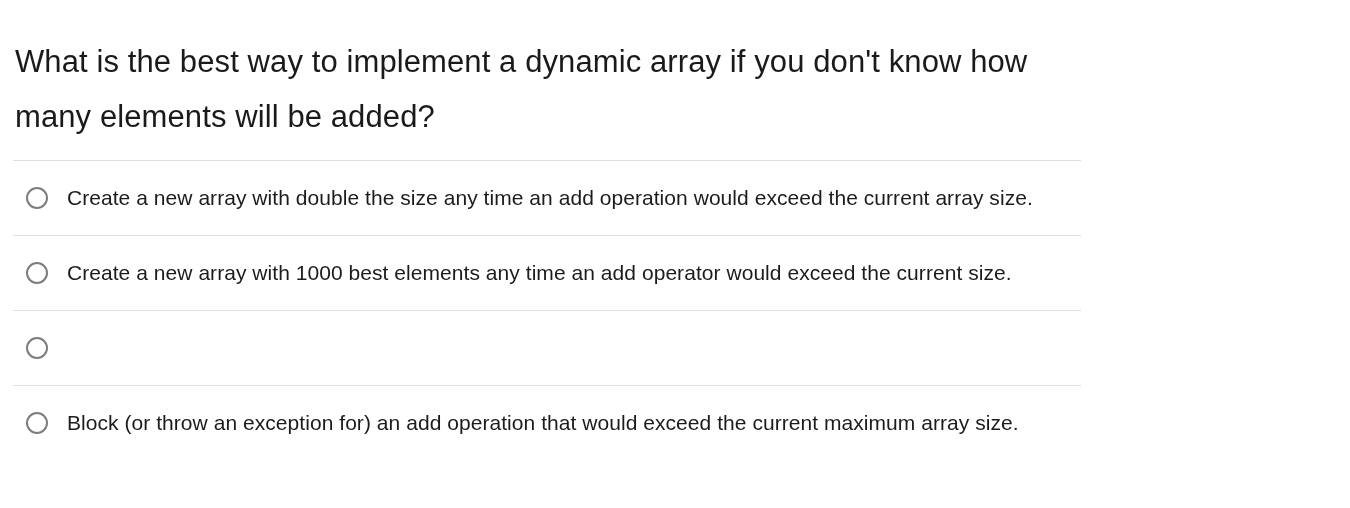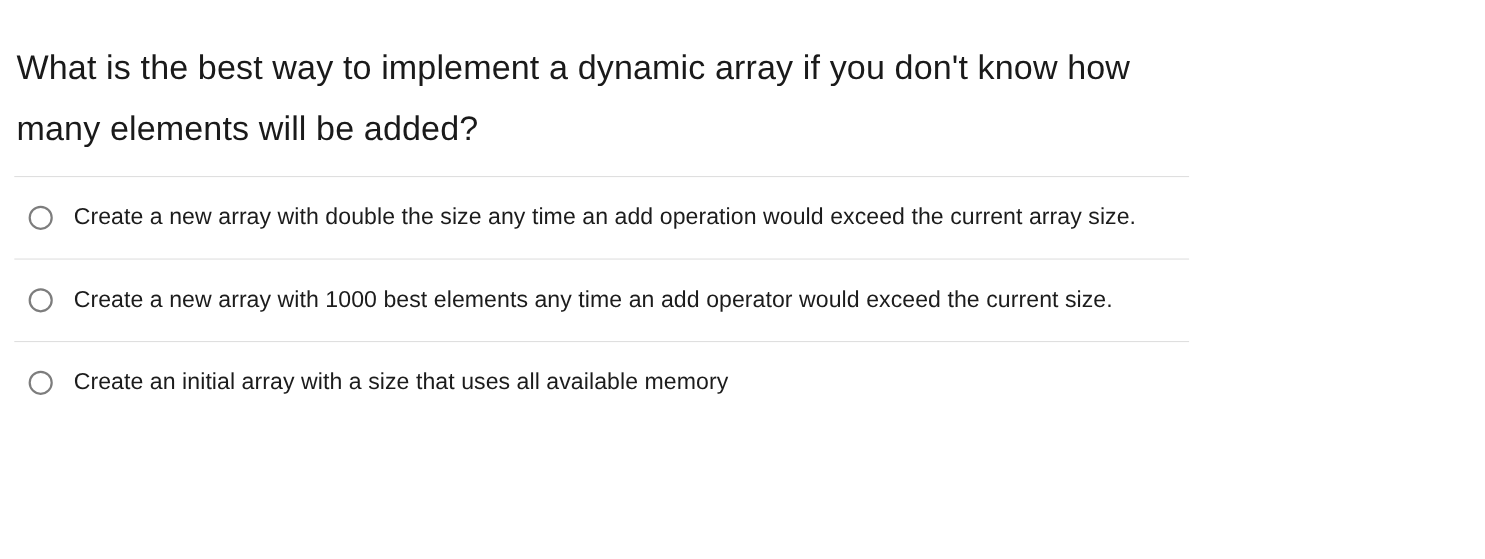--- a/index.html
+++ b/index.html
@@ -89,18 +89,21 @@
       <span class="option-label">Create a new array with double the size any time an add operation would exceed the current array size.</span>
     </div>
 
     <div class="option-row">
       <span class="radio-outer"></span>
       <span class="option-label">Create a new array with 1000 best elements any time an add operator would exceed the current size.</span>
     </div>
 
     <div class="option-row">
       <span class="radio-outer"></span>
-      <span class="option-label">Create an initial array with a size that uses all available memory</span>
     </div>
 
+    <div class="option-row">
+      <span class="radio-outer"></span>
+      <span class="option-label">Block (or throw an exception for) an add operation that would exceed the current maximum array size.</span>
+    </div>
 
   </div>
 </div>
 
 </body></html>

